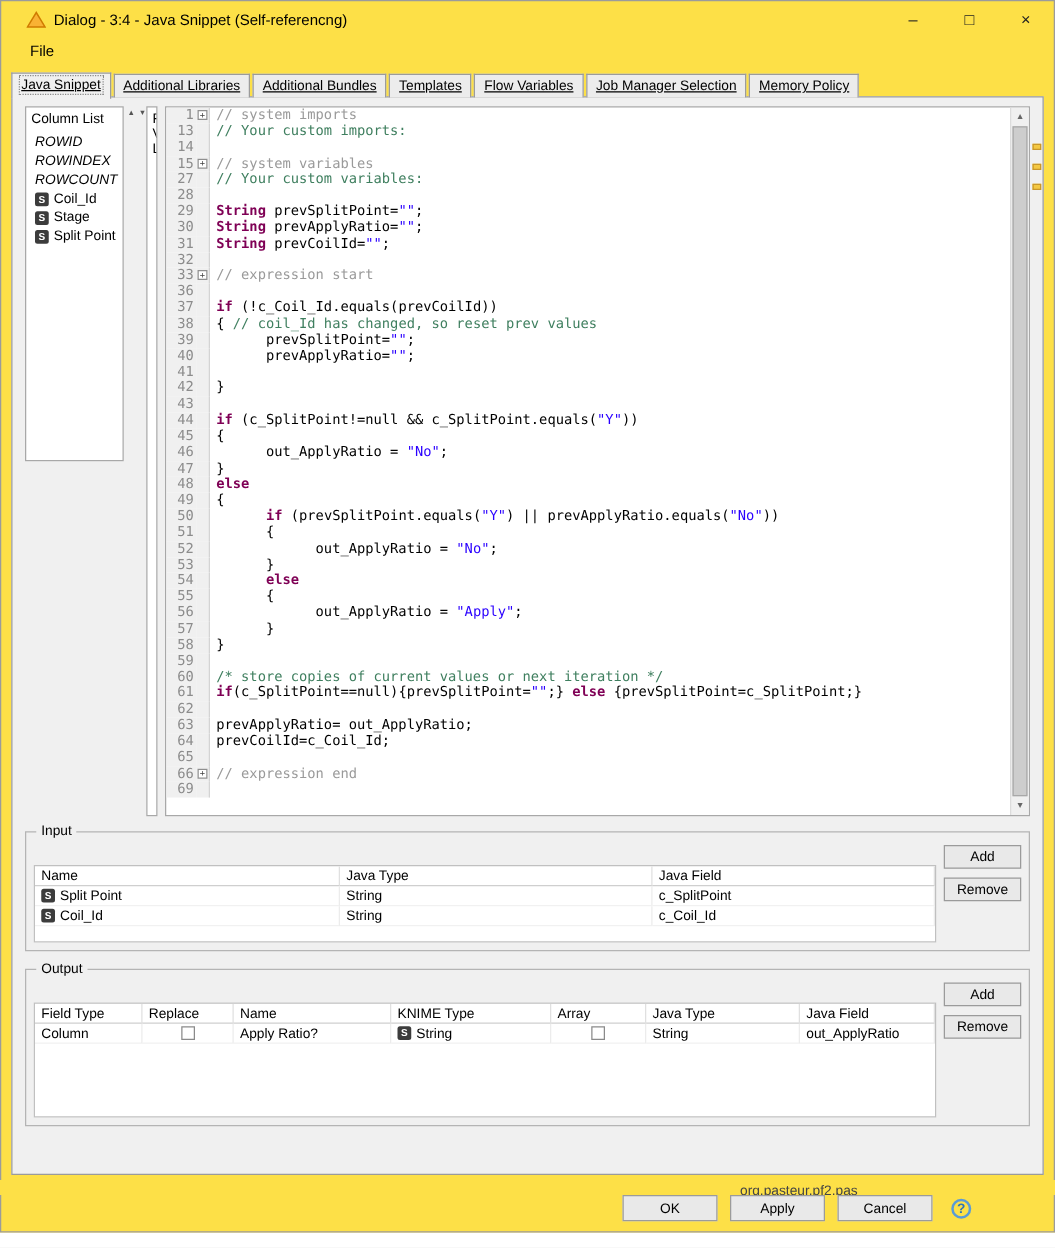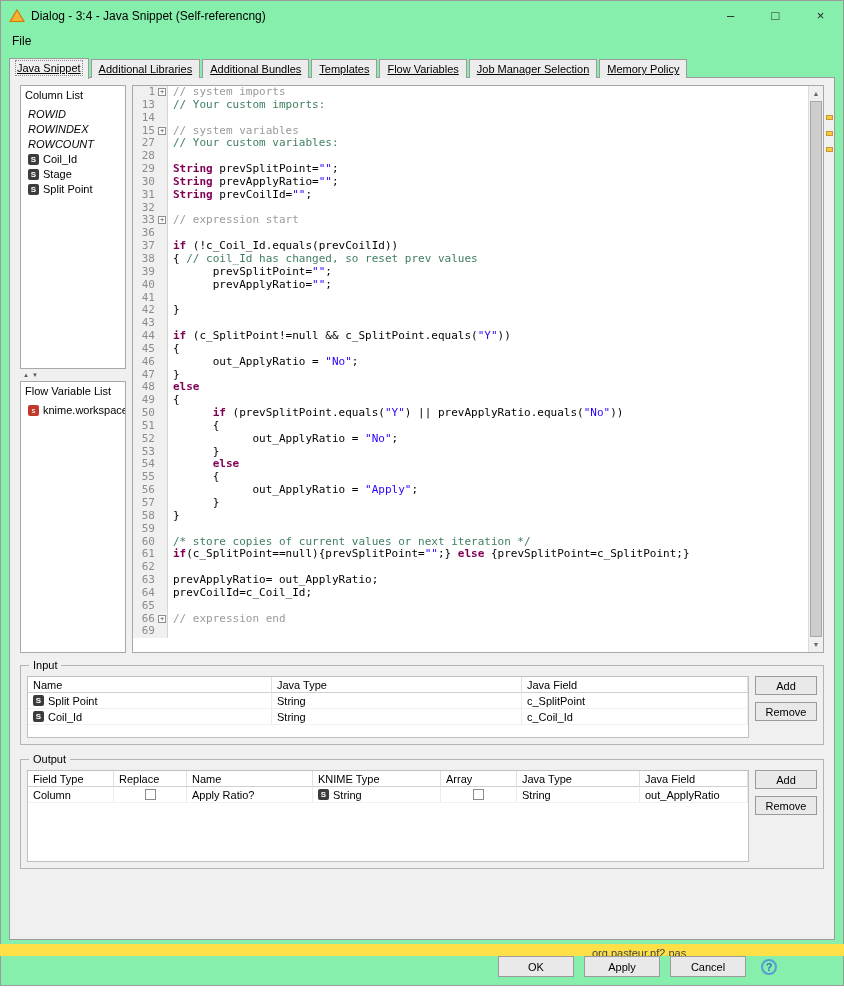--- a/index.html
+++ b/index.html
@@ -7,21 +7,21 @@
   body {
     font-family: "Liberation Sans", sans-serif;
     background: #ffffff;
     position: relative;
     overflow: hidden;
     font-size: 11px;
     color: #000;
   }
   .window {
     position: absolute; left: 0; top: 0; width: 844px; height: 986px;
-    background: #86efac; border: 1px solid #9b9b9b;
+    background: #fde047; border: 1px solid #9b9b9b; padding-left: 12px;
   }
   
   .titlebar { height: 29px; display: flex; align-items: center; padding-left: 8px; }
   .title-icon { width: 16px; height: 16px; margin-right: 6px; flex: none; }
   .title-text { font-size: 12px; }
   .win-controls { margin-left: auto; display: flex; height: 100%; }
   .win-btn { width: 45px; height: 100%; display: flex; align-items: center; justify-content: center; font-size: 13px; color: #222; cursor: default; }
   
   .menubar { height: 22px; display: flex; align-items: center; padding-left: 4px; }
   .menu-item { font-size: 12px; padding: 2px 7px; }
@@ -39,21 +39,21 @@
     position: absolute; left: 8px; right: 8px; top: 76px; bottom: 45px;
     border: 1px solid #9b9b9b; background: #f0f0f0; padding: 7px 10px;
   }
   .create-row { display: flex; justify-content: flex-end; margin-bottom: 6px; }
   .push-btn {
     font-family: "Liberation Sans", sans-serif; font-size: 11px;
     background: #e9e9e9; border: 1px solid #9b9b9b; padding: 3px 12px; color: #000;
   }
   
   .main-split { display: flex; gap: 6px; height: 568px; position: relative; }
-  .left-col { width: 106px; flex: none; display: flex; flex-direction: column; }
+  .left-col { width: 106px; flex: none; display: flex; flex-direction: row; }
   .panel { background: #fff; border: 1px solid #a8a8a8; overflow: hidden; }
   .panel.column-list { height: 284px; flex: none; }
   .panel.flow-list { flex: 1; }
   .panel-title { padding: 3px 4px 5px; font-size: 11px; }
   .list-item { display: flex; align-items: flex-end; gap: 4px; padding: 1px 4px 1px 7px; height: 15px; white-space: nowrap; }
   .list-item.rowid { font-style: italic; }
   .type-icon {
     width: 11px; height: 11px; flex: none; border-radius: 2px;
     color: #fff; font-size: 8px; font-weight: bold; line-height: 11px; text-align: center;
     background: #3c3c3c;
@@ -83,21 +83,21 @@
   .scroll-arrow.down { position: absolute; bottom: 0; left: 0; right: 0; }
   .scroll-thumb { position: absolute; top: 15px; bottom: 15px; left: 1px; right: 1px; background: #cdcdcd; border: 1px solid #a8a8a8; }
   .marks { position: absolute; right: -9px; top: 30px; display: flex; flex-direction: column; gap: 11px; }
   .mark { width: 7px; height: 5px; background: #f4c842; border: 1px solid #c9972a; }
   
   .group { position: relative; border: 1px solid #b4b4b4; background: #f0f0f0; padding: 10px 6px 6px; }
   .group.input-group { margin-top: 12px; }
   .group.output-group { margin-top: 14px; }
   .group-title { position: absolute; top: -7px; left: 8px; background: #f0f0f0; padding: 0 4px; font-size: 11px; }
   .group-inner { display: flex; gap: 6px; }
-  .table-viewport { flex: 1; background: #fff; border: 1px solid #c0c0c0; overflow: hidden; }
+  .table-viewport { flex: 1; background: #fff; border: 1px solid #c0c0c0; overflow: hidden; margin-top: 16px; }
   .input-viewport { height: 62px; }
   .output-viewport { height: 92px; }
   .btn-col { width: 62px; flex: none; display: flex; flex-direction: column; gap: 7px; }
   .btn-col .push-btn { padding: 2px 4px; height: 19px; }
   .grid { display: grid; font-size: 11px; }
   .input-grid { grid-template-columns: 244px 250px 1fr; }
   .output-grid { grid-template-columns: 86px 73px 126px 128px 76px 123px 1fr; }
   .grid .th { padding: 2px 5px; height: 16px; border-right: 1px solid #e0e0e0; border-bottom: 1px solid #cfcfcf; white-space: nowrap; }
   .grid .td { padding: 0 5px; height: 16px; display: flex; align-items: center; gap: 4px; border-right: 1px solid #ececec; border-bottom: 1px solid #f1f1f1; white-space: nowrap; }
   .grid .td.center { justify-content: center; }

